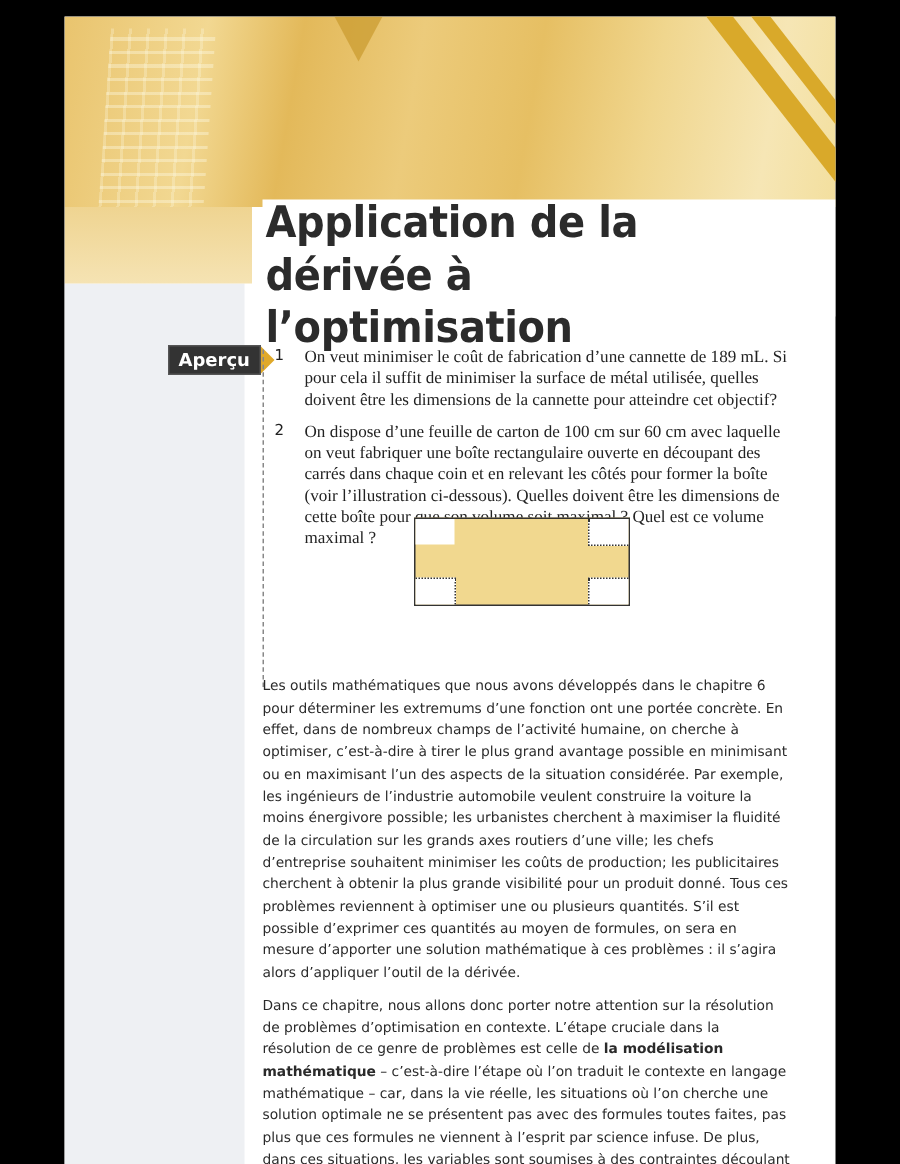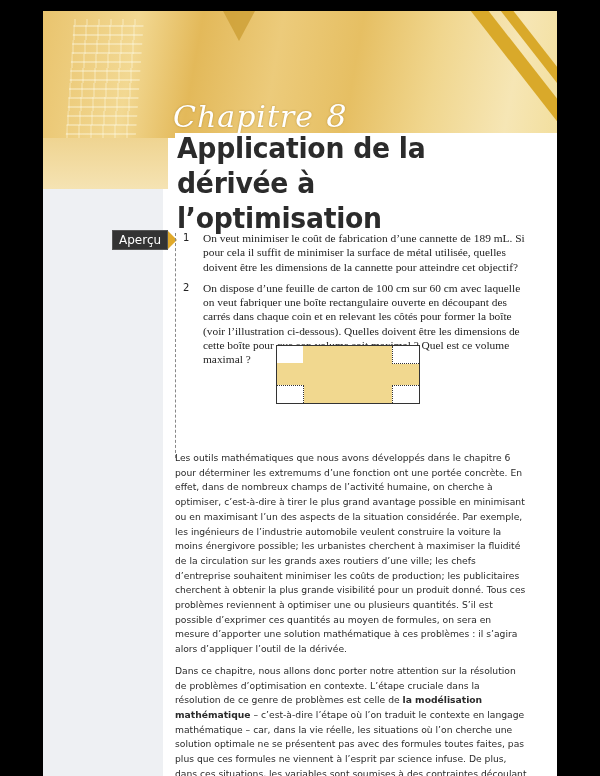--- a/index.html
+++ b/index.html
@@ -48,21 +48,21 @@
       font-family: "DejaVu Sans", sans-serif; font-weight: bold; font-size: 29px;
       line-height: 35px; color: #2b2b2b; letter-spacing: -0.3px;
       transform: scaleX(0.92); transform-origin: left top;
     }
     .apercu {
       position: absolute; left: 69px; top: 220px; height: 18px;
       display: flex; align-items: center;
     }
     .apercu-label {
       background: #333; color: #fff; font-family: "DejaVu Sans", sans-serif;
-      font-weight: normal; font-size: 12px; padding: 1px 6px; height: 16px; line-height: 16px;
+      font-weight: bold; font-size: 12px; padding: 1px 6px; height: 16px; line-height: 16px;
       border: 1px solid #555;
     }
     .apercu-tri {
       width: 0; height: 0; border-top: 9px solid transparent; border-bottom: 9px solid transparent;
       border-left: 9px solid #e0a92a;
     }
     .dash-line {
       position: absolute; left: 132px; top: 222px; width: 0; height: 225px;
       border-left: 1px dashed #888;
     }
@@ -95,23 +95,20 @@
   <div class="left-col"></div>
 
   <div class="banner">
     <div class="building"></div>
     <div class="arrow-down"></div>
     <div class="stripe" style="left:420px;top:-10px;width:14px;height:190px;transform:rotate(-38deg);"></div>
     <div class="stripe" style="left:450px;top:-10px;width:10px;height:190px;transform:rotate(-38deg);"></div>
   </div>
   <div class="banner-left"></div>
 
-  <div class="chapitre">
-    <span>Chapitre</span><span class="num">8</span>
-  </div>
 
   <div class="title-box"></div>
   <div class="title">
     <div>Application de la</div>
     <div>dérivée à l’optimisation</div>
   </div>
 
   <div class="apercu">
     <span class="apercu-label">Aperçu</span>
     <span class="apercu-tri"></span>

